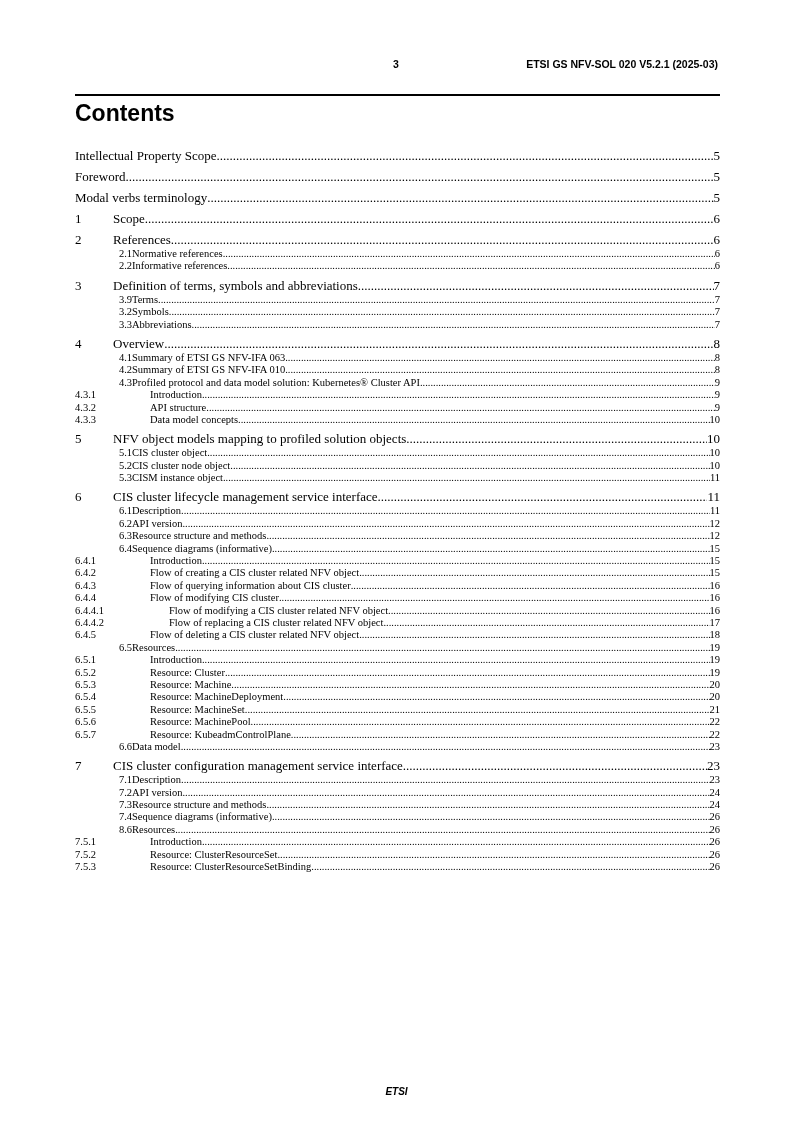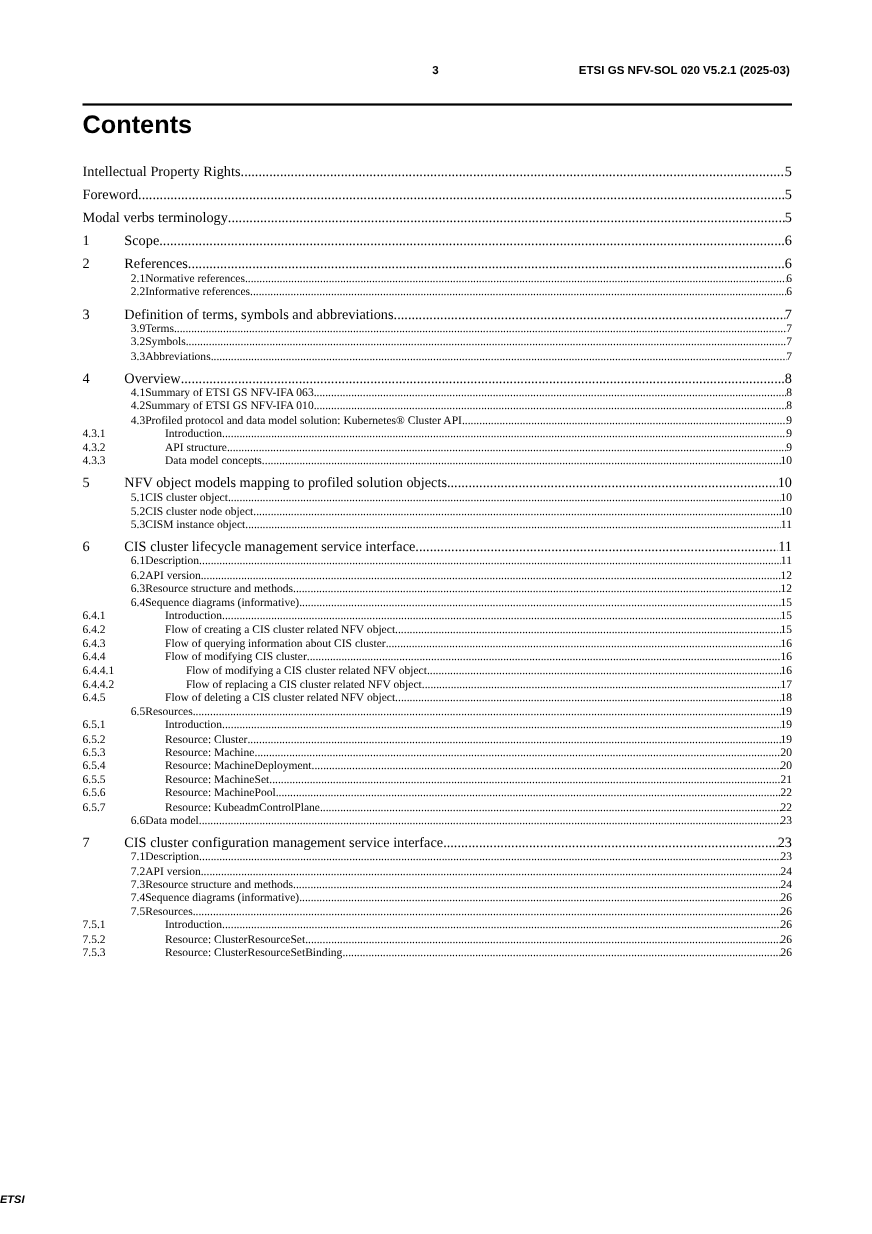--- a/index.html
+++ b/index.html
@@ -19,35 +19,35 @@
   .l0 { font-size: 13px; height: 17px; line-height: 17px; }
   .l1 { font-size: 13px; height: 17px; line-height: 17px; }
   .l2 { font-size: 10.5px; height: 12.4px; line-height: 12.4px; }
   .l3 { font-size: 10.5px; height: 12.4px; line-height: 12.4px; }
   .l4 { font-size: 10.5px; height: 12.4px; line-height: 12.4px; }
   .l1 .num { width: 38px; }
   .l2 .num { width: 57px; text-align: right; }
   .l3 .num { width: 75px; }
   .l4 .num { width: 94px; }
   .gap-big { margin-top: 4px; justify-content: space-between; }
-  .footer { position: absolute; top: 1086px; left: 0; width: 793px; text-align: left; font-family: "Liberation Sans", sans-serif; font-weight: bold; font-style: italic; font-size: 10px; }
+  .footer { position: absolute; top: 1086px; left: 0; width: 793px; text-align: center; font-family: "Liberation Sans", sans-serif; font-weight: bold; font-style: italic; font-size: 10px; }
 </style>
 </head>
 <body>
 
 <div class="header">
   <span class="page-num">3</span>
   <span class="doc-id">ETSI GS NFV-SOL 020 V5.2.1 (2025-03)</span>
 </div>
 <div class="rule"></div>
 <div class="title">Contents</div>
 
 <div class="toc" id="toc">
     <div class="entry l0">
-      <span class="label">Intellectual Property Rights</span>
+      <span class="label">Intellectual Property Scope</span>
       <span class="dots"></span>
       <span class="page">5</span>
     </div>
     <div class="entry l0 gap-big">
       <span class="label">Foreword</span>
       <span class="dots"></span>
       <span class="page">5</span>
     </div>
     <div class="entry l0 gap-big">
       <span class="label">Modal verbs terminology</span>
@@ -318,21 +318,21 @@
       <span class="dots"></span>
       <span class="page">24</span>
     </div>
     <div class="entry l2">
       <span class="num">7.4</span>
       <span class="label">Sequence diagrams (informative)</span>
       <span class="dots"></span>
       <span class="page">26</span>
     </div>
     <div class="entry l2">
-      <span class="num">7.5</span>
+      <span class="num">8.6</span>
       <span class="label">Resources</span>
       <span class="dots"></span>
       <span class="page">26</span>
     </div>
     <div class="entry l3">
       <span class="num">7.5.1</span>
       <span class="label">Introduction</span>
       <span class="dots"></span>
       <span class="page">26</span>
     </div>

